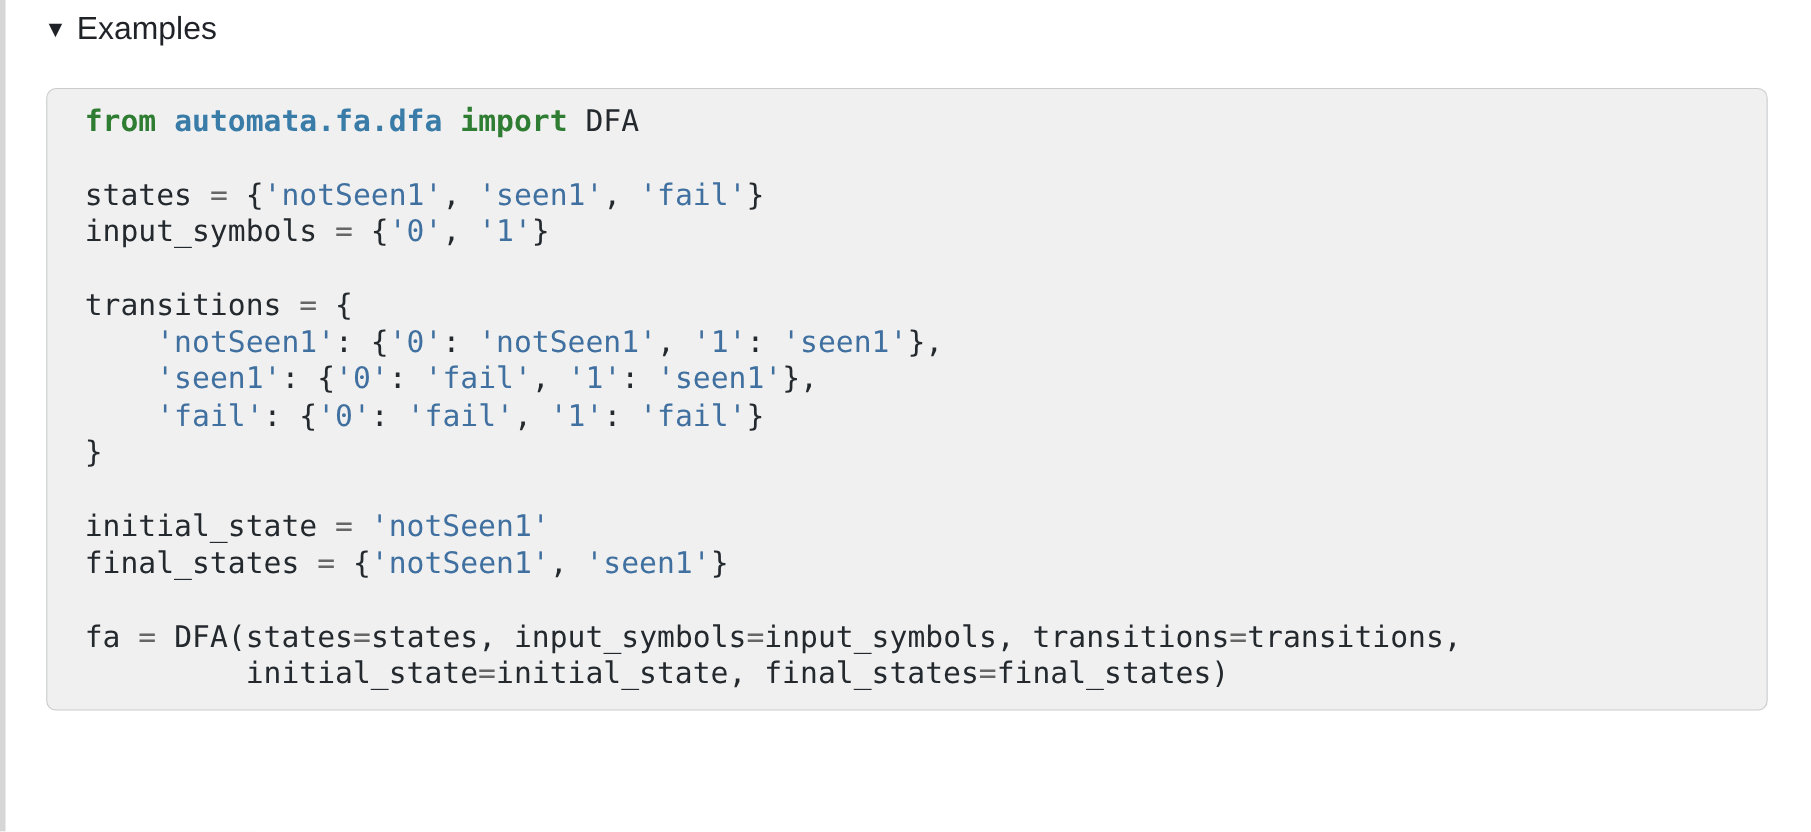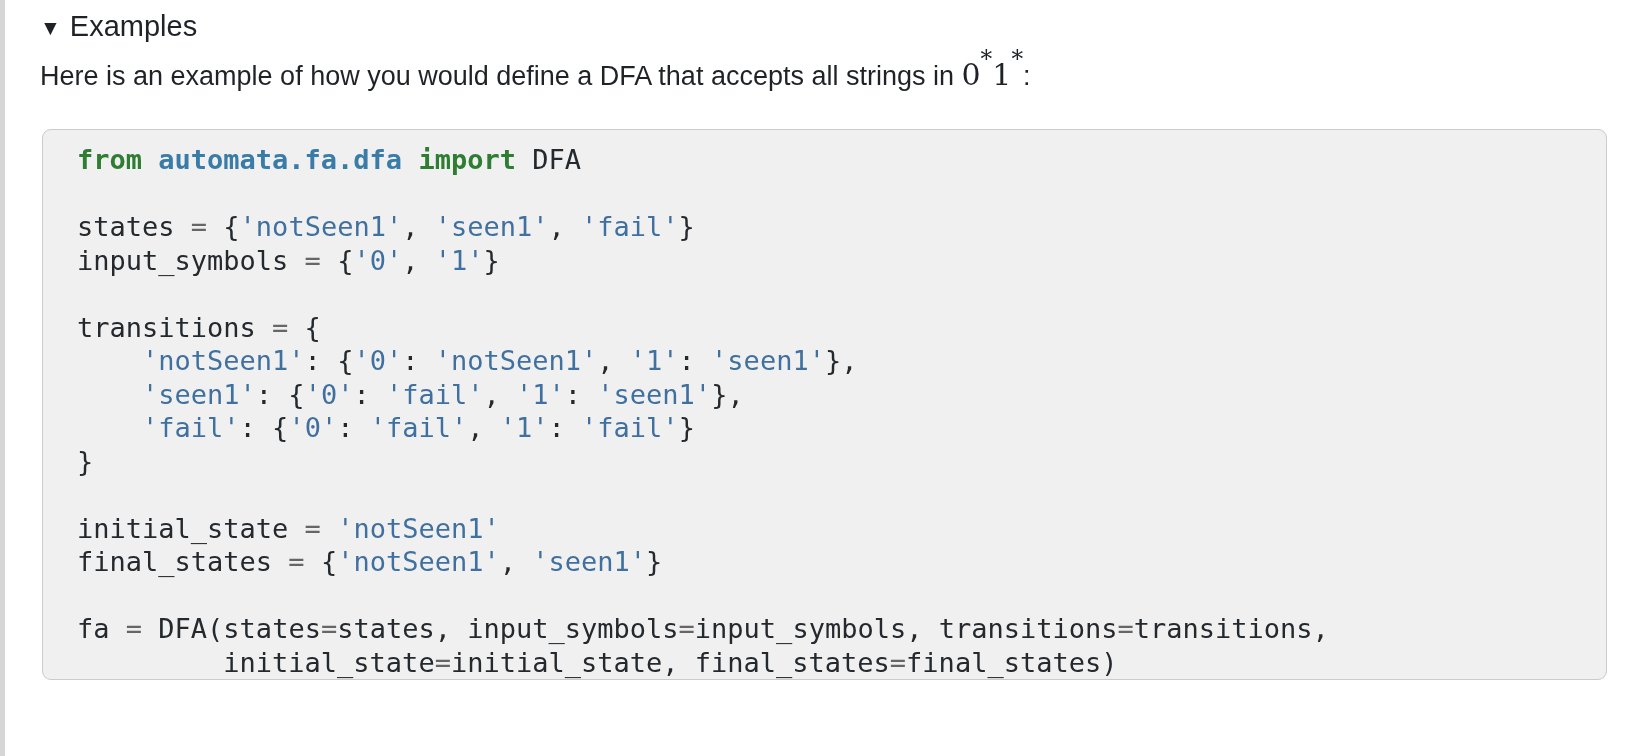--- a/index.html
+++ b/index.html
@@ -55,21 +55,21 @@
   }
   .code-panel {
     margin: 34px 0 0 2px;
     width: 1565px;
     background: var(--code-bg, #f0f0f0);
     border: 1.5px solid var(--code-border, #c9cbcd);
     border-radius: 9px;
     overflow: hidden;
   }
   pre.highlight {
-    padding: 13px 34px 0 34px;
+    padding: 13px 34px 15px 34px;
     font-family: "DejaVu Sans Mono", "Liberation Mono", monospace;
     font-size: 27px;
     line-height: 33.5px;
     white-space: pre;
     color: var(--code-text, #24292e);
   }
   .c-k  { color: var(--keyword, #2e7d32); font-weight: bold; }
   .c-nn { color: var(--namespace, #3a7ca8); font-weight: bold; }
   .c-s  { color: var(--string, #4070a0); }
   .c-o  { color: var(--operator, #666666); }
@@ -81,23 +81,20 @@
 <div class="left-rule"></div>
 
 <div class="content">
 
   <details open="">
     <summary>
       <span class="disclosure-icon">▼</span>
       <span>Examples</span>
     </summary>
 
-    <p class="intro">
-      <span>Here is an example of how you would define a DFA that accepts all strings in </span><span class="math"><span>0</span><sup>*</sup><span>1</span><sup>*</sup></span><span>:</span>
-    </p>
 
     <div class="code-panel">
       <pre class="highlight"><code><span><span class="c-k">from</span><span class="c-w"> </span><span class="c-nn">automata.fa.dfa</span><span class="c-w"> </span><span class="c-k">import</span><span class="c-w"> </span><span class="c-n">DFA</span></span>
 <span></span>
 <span><span class="c-n">states</span><span class="c-w"> </span><span class="c-o">=</span><span class="c-w"> </span><span class="c-p">{</span><span class="c-s">'notSeen1'</span><span class="c-p">,</span><span class="c-w"> </span><span class="c-s">'seen1'</span><span class="c-p">,</span><span class="c-w"> </span><span class="c-s">'fail'</span><span class="c-p">}</span></span>
 <span><span class="c-n">input_symbols</span><span class="c-w"> </span><span class="c-o">=</span><span class="c-w"> </span><span class="c-p">{</span><span class="c-s">'0'</span><span class="c-p">,</span><span class="c-w"> </span><span class="c-s">'1'</span><span class="c-p">}</span></span>
 <span></span>
 <span><span class="c-n">transitions</span><span class="c-w"> </span><span class="c-o">=</span><span class="c-w"> </span><span class="c-p">{</span></span>
 <span><span class="c-w">    </span><span class="c-s">'notSeen1'</span><span class="c-p">:</span><span class="c-w"> </span><span class="c-p">{</span><span class="c-s">'0'</span><span class="c-p">:</span><span class="c-w"> </span><span class="c-s">'notSeen1'</span><span class="c-p">,</span><span class="c-w"> </span><span class="c-s">'1'</span><span class="c-p">:</span><span class="c-w"> </span><span class="c-s">'seen1'</span><span class="c-p">},</span></span>
 <span><span class="c-w">    </span><span class="c-s">'seen1'</span><span class="c-p">:</span><span class="c-w"> </span><span class="c-p">{</span><span class="c-s">'0'</span><span class="c-p">:</span><span class="c-w"> </span><span class="c-s">'fail'</span><span class="c-p">,</span><span class="c-w"> </span><span class="c-s">'1'</span><span class="c-p">:</span><span class="c-w"> </span><span class="c-s">'seen1'</span><span class="c-p">},</span></span>

